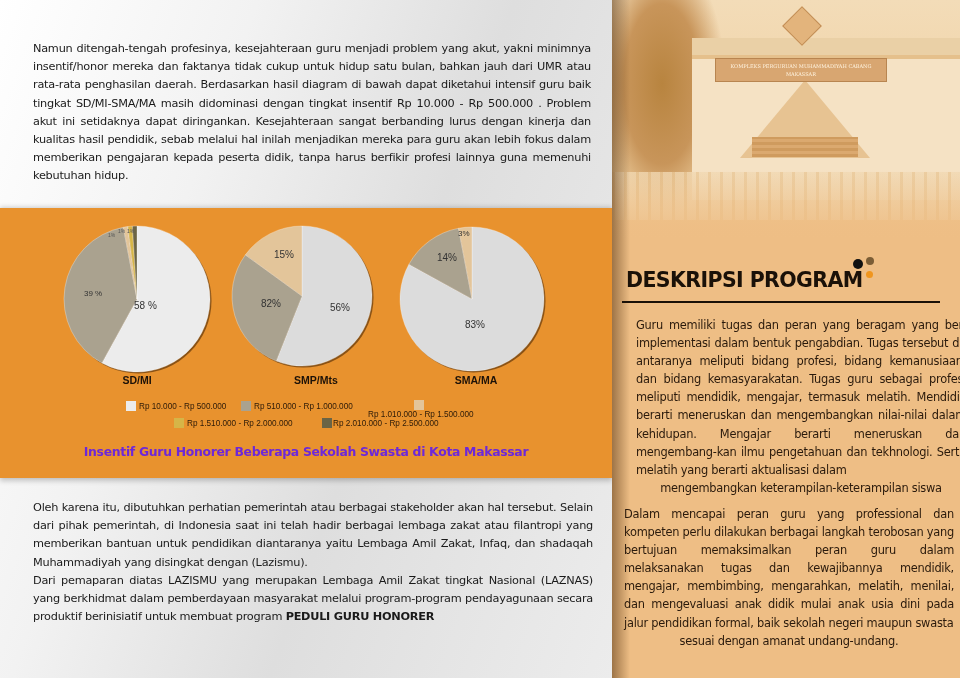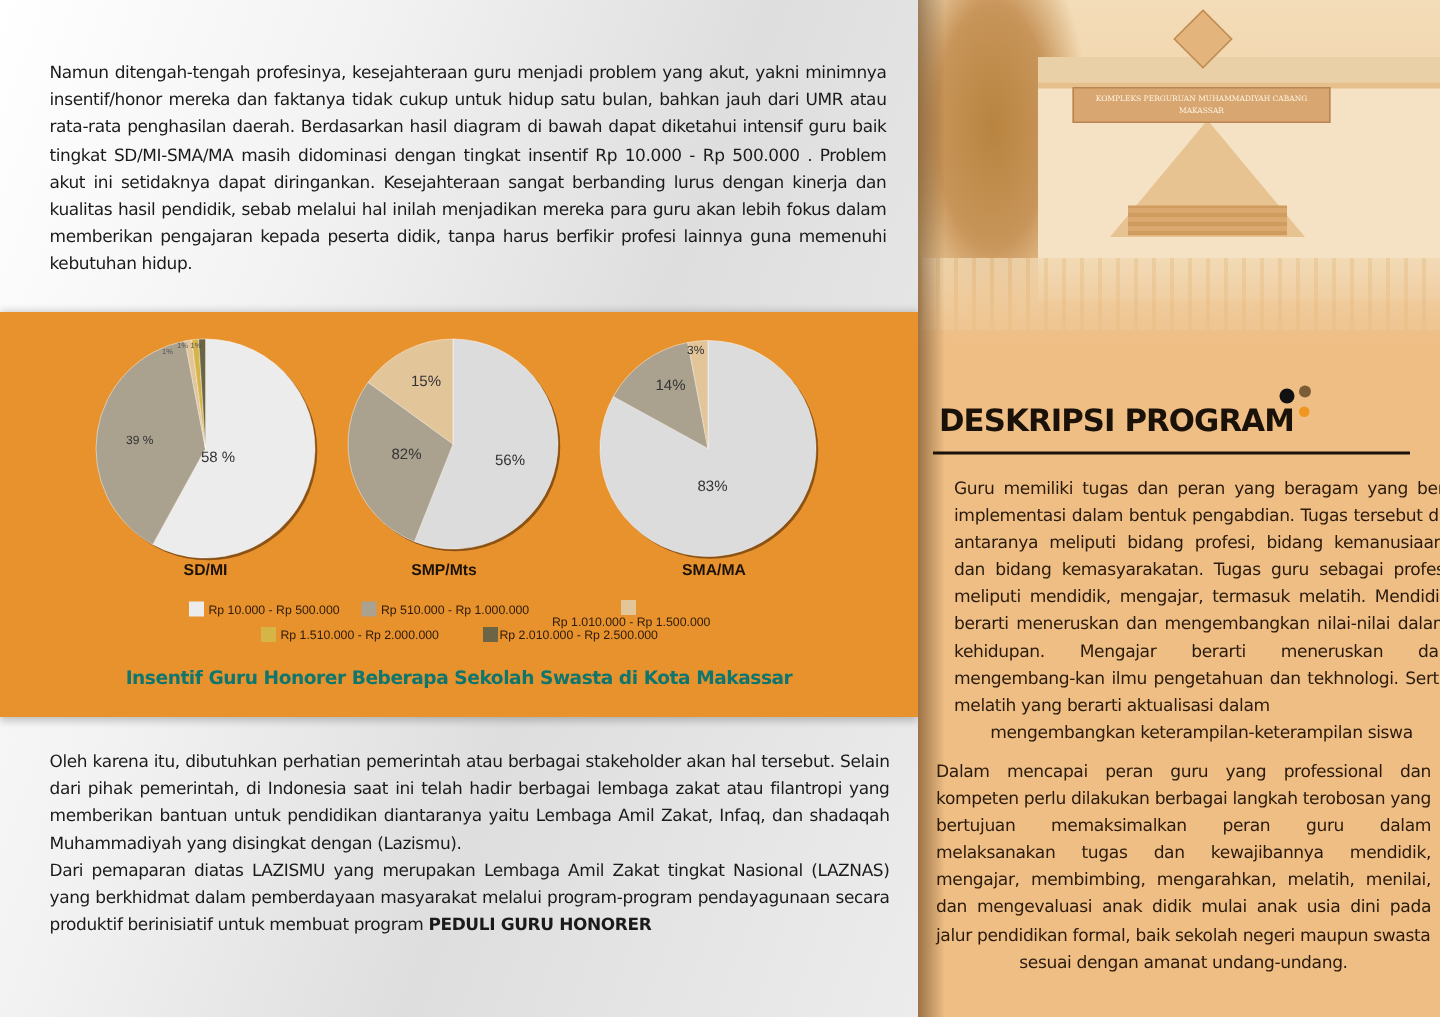--- a/index.html
+++ b/index.html
@@ -46,21 +46,21 @@
   }
   .legend-item {
     position: absolute; display: flex; align-items: center;
     font-family: "Liberation Sans", sans-serif; font-size: 8.2px; color: #2c1a08;
     white-space: nowrap;
   }
   .legend-swatch { width: 10px; height: 10px; margin-right: 3px; }
   .band-caption {
     position: absolute; left: 0; width: 612px; top: 444px; text-align: center;
     font-family: "DejaVu Sans", sans-serif; font-weight: bold; font-size: 12.4px;
-    color: #0f766e; letter-spacing: -0.3px;
+    color: #6d28d9; letter-spacing: -0.3px;
   }
 
   .right-page {
     position: absolute; left: 612px; top: 0; width: 348px; height: 678px;
     background: #eebe85;
     overflow: hidden;
   }
   .right-page::before {
     content: ""; position: absolute; left: 0; top: 0; width: 18px; height: 678px;
     background: linear-gradient(90deg, rgba(90,55,20,0.55), rgba(90,55,20,0));
@@ -167,21 +167,21 @@
   <svg class="pie-svg" id="pie1" width="144" height="144" viewBox="0 0 144 144">
       <circle cx="73.5" cy="73.5" r="70" fill="rgba(60,30,0,0.55)"></circle>
       <path d="M72,72 L72,2 A70,70 0 1 1 46.231281312072525,137.08435401217758 Z" fill="#dcdcdc" stroke="rgba(255,255,255,0.5)" stroke-width="0.6"></path>
       <path d="M72,72 L46.231281312072525,137.08435401217758 A70,70 0 0 1 15.36881039375367,30.855032339526886 Z" fill="#aaa28f" stroke="rgba(255,255,255,0.5)" stroke-width="0.6"></path>
       <path d="M72,72 L15.36881039375367,30.855032339526886 A70,70 0 0 1 71.99999999999999,2 Z" fill="#e3c59a" stroke="rgba(255,255,255,0.5)" stroke-width="0.6"></path>
     </svg>
 </div>
 <span class="pie-label" style="left:330px; top:302px;">56%</span>
 <span class="pie-label" style="left:261px; top:298px;">82%</span>
 <span class="pie-label" style="left:274px; top:249px;">15%</span>
-<span class="pie-title" style="left:296px; top:374px;text-align:center;">SMP/Mts</span>
+<span class="pie-title" style="left:316px; top:374px;text-align:center;">SMP/Mts</span>
 
 <div class="pie-wrap" style="left:398px; top:225px;">
   <svg class="pie-svg" id="pie2" width="148" height="148" viewBox="0 0 148 148">
       <circle cx="75.5" cy="75.5" r="72" fill="rgba(60,30,0,0.55)"></circle>
       <path d="M74,74 L74,2 A72,72 0 1 1 10.90591903684183,39.31373546467649 Z" fill="#dcdcdc" stroke="rgba(255,255,255,0.5)" stroke-width="0.6"></path>
       <path d="M74,74 L10.90591903684178,39.313735464676576 A72,72 0 0 1 60.50854534982776,3.2753179475344325 Z" fill="#aaa28f" stroke="rgba(255,255,255,0.5)" stroke-width="0.6"></path>
       <path d="M74,74 L60.50854534982776,3.2753179475344325 A72,72 0 0 1 73.99999999999999,2 Z" fill="#e3c59a" stroke="rgba(255,255,255,0.5)" stroke-width="0.6"></path>
     </svg>
 </div>
 <span class="pie-label" style="left:465px; top:319px;">83%</span>

